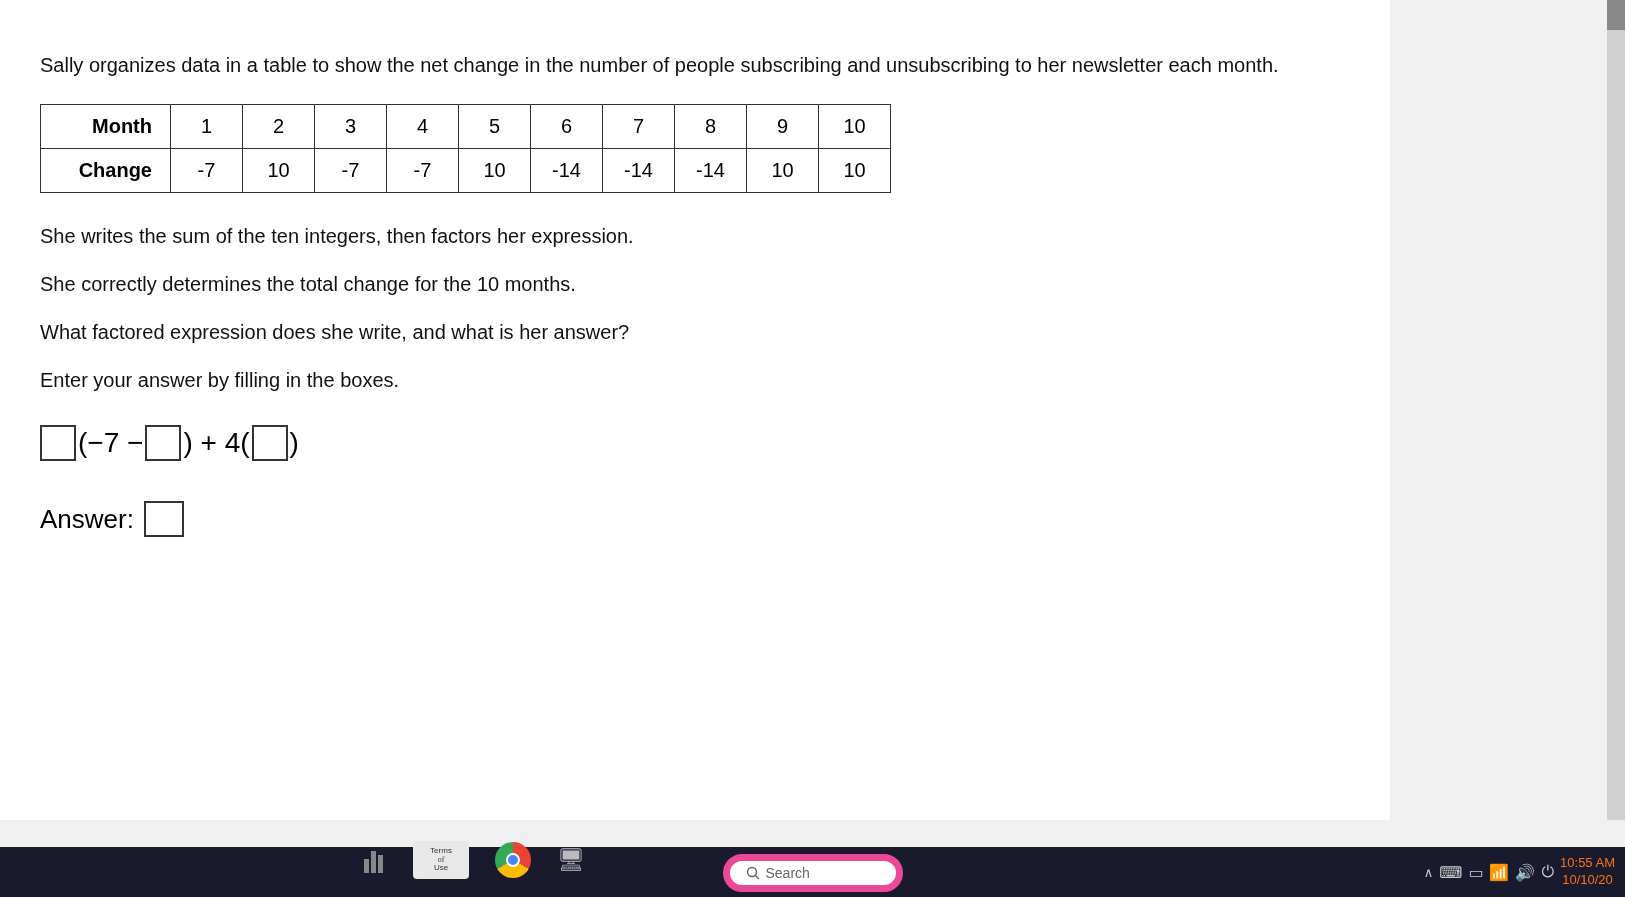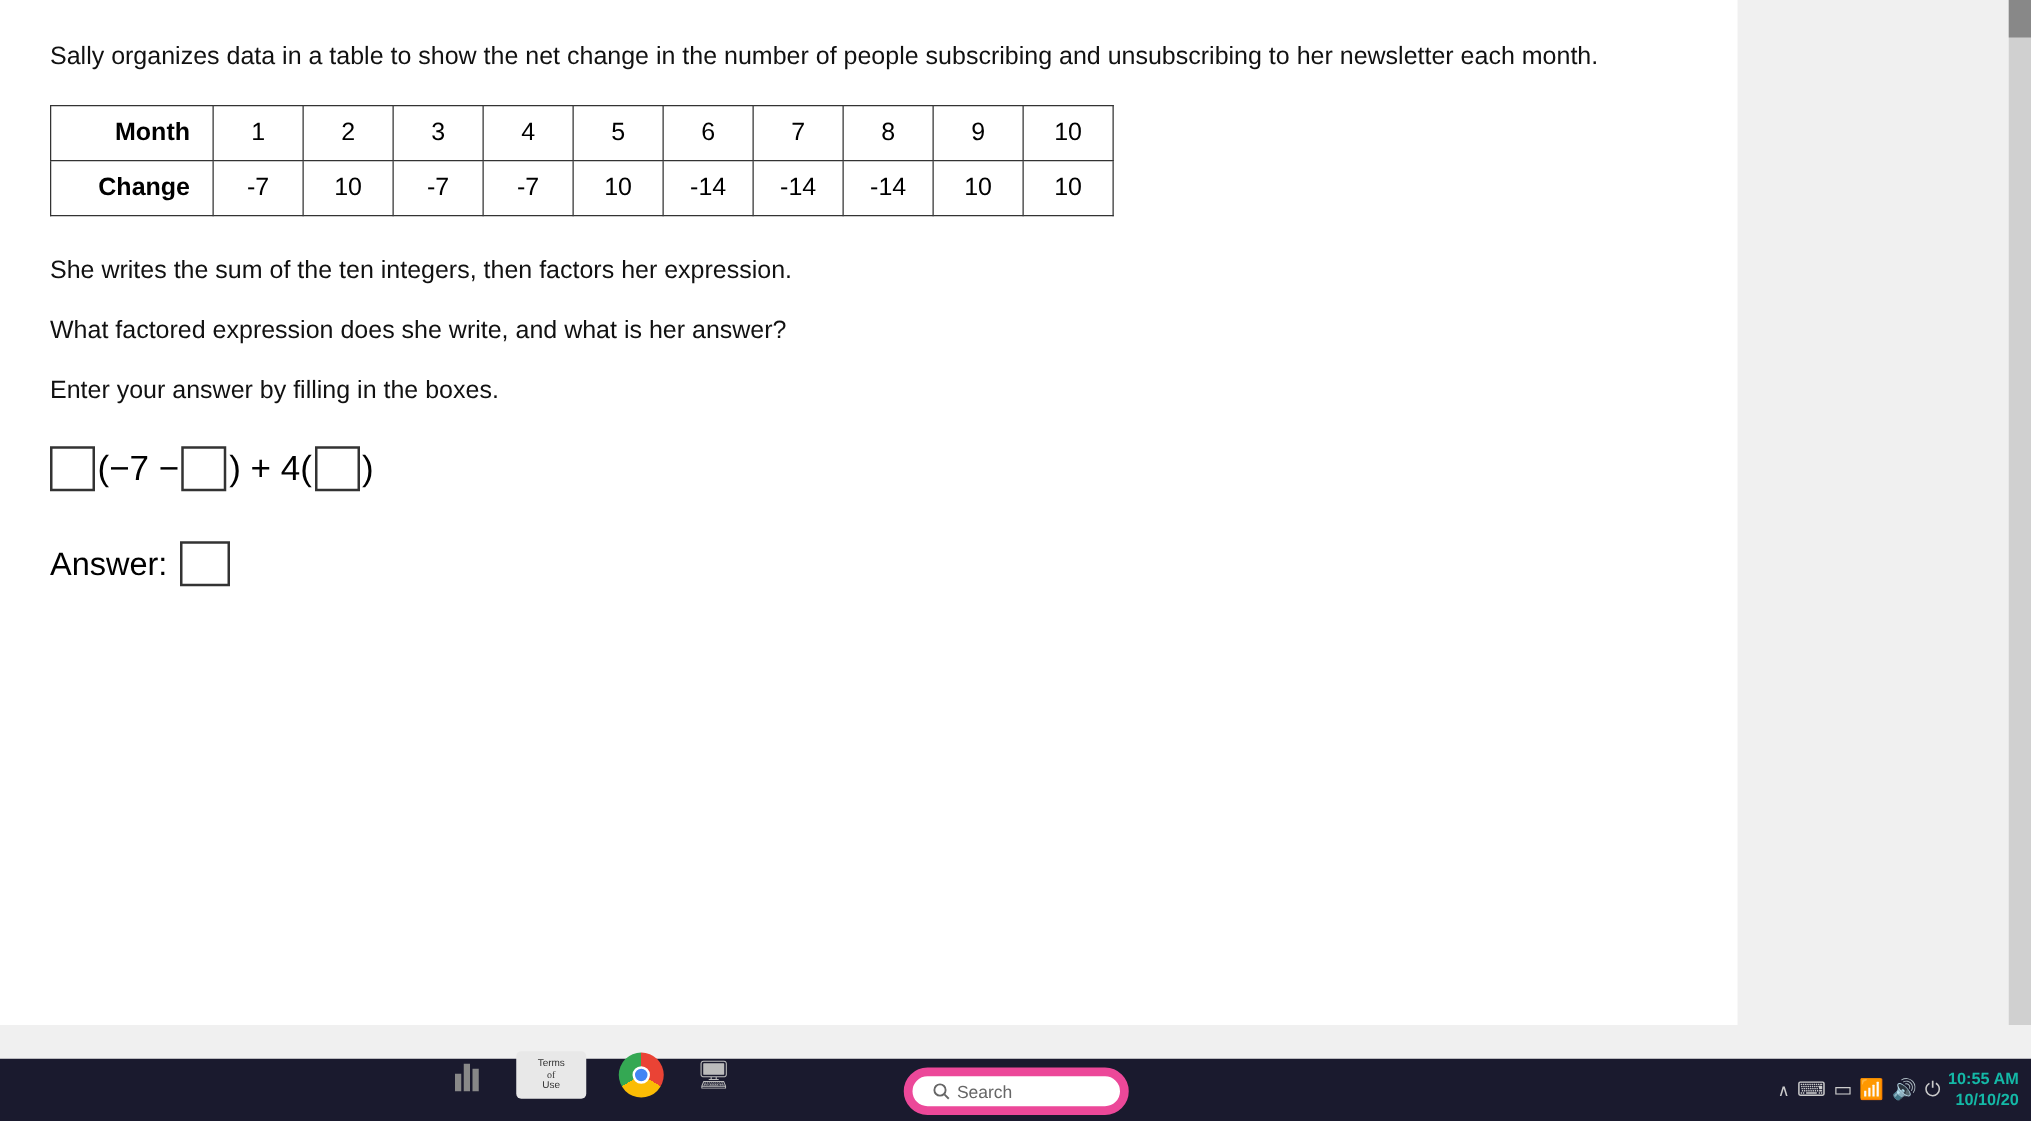--- a/index.html
+++ b/index.html
@@ -21,20 +21,21 @@
       position: absolute;
       top: 0;
       left: 0;
     }
 
     .problem-text {
       font-size: 20px;
       line-height: 1.5;
       color: #111;
       margin-bottom: 24px;
+      margin-top: 20px;
     }
 
     .data-table {
       border-collapse: collapse;
       margin-bottom: 28px;
       font-size: 20px;
     }
 
     .data-table td {
       border: 1px solid #333;
@@ -129,25 +130,24 @@
       height: 50px;
       background: #1a1a2e;
       display: flex;
       align-items: center;
       justify-content: flex-end;
       padding-right: 10px;
       gap: 8px;
     }
 
     .taskbar-time {
-      color: #14b8a6;
+      color: #f97316;
       font-size: 13px;
-      text-align: right;
+      text-align: center;
       line-height: 1.3;
-      font-weight: bold;
     }
 
     
     .search-bar-area {
       position: absolute;
       bottom: 5px;
       left: 50%;
       transform: translateX(-50%);
       display: flex;
       align-items: center;
@@ -243,20 +243,21 @@
       <td>-14</td>
       <td>-14</td>
       <td>-14</td>
       <td>10</td>
       <td>10</td>
     </tr>
   </tbody>
     </table>
 
   <p class="instruction-text">She writes the sum of the ten integers, then factors her expression.</p>
+  <p class="instruction-text">She correctly determines the total change for the 10 months.</p>
   <p class="instruction-text">What factored expression does she write, and what is her answer?</p>
   <p class="instruction-text">Enter your answer by filling in the boxes.</p>
 
   <div class="answer-section">
 
     <div class="expression-line">
       <span class="input-box"></span>
       <span class="neg-expr">(−7 − </span>
       <span class="input-box"></span>
       <span class="neg-expr">) + 4(</span>

